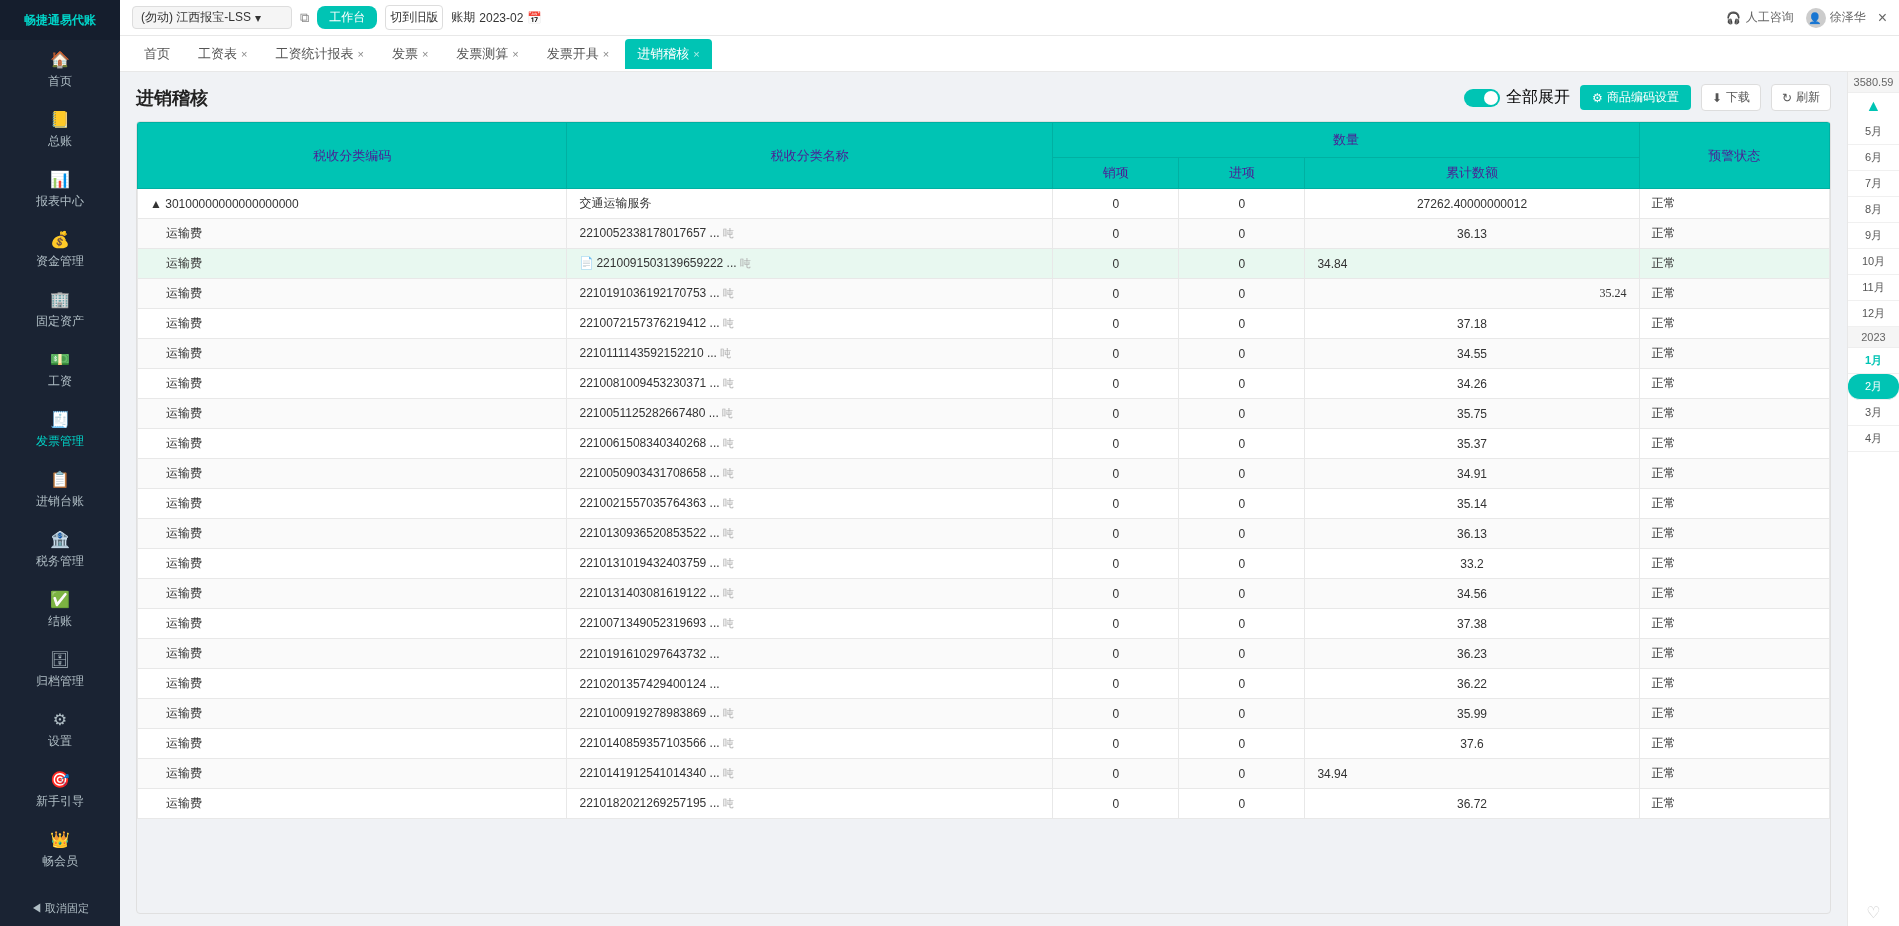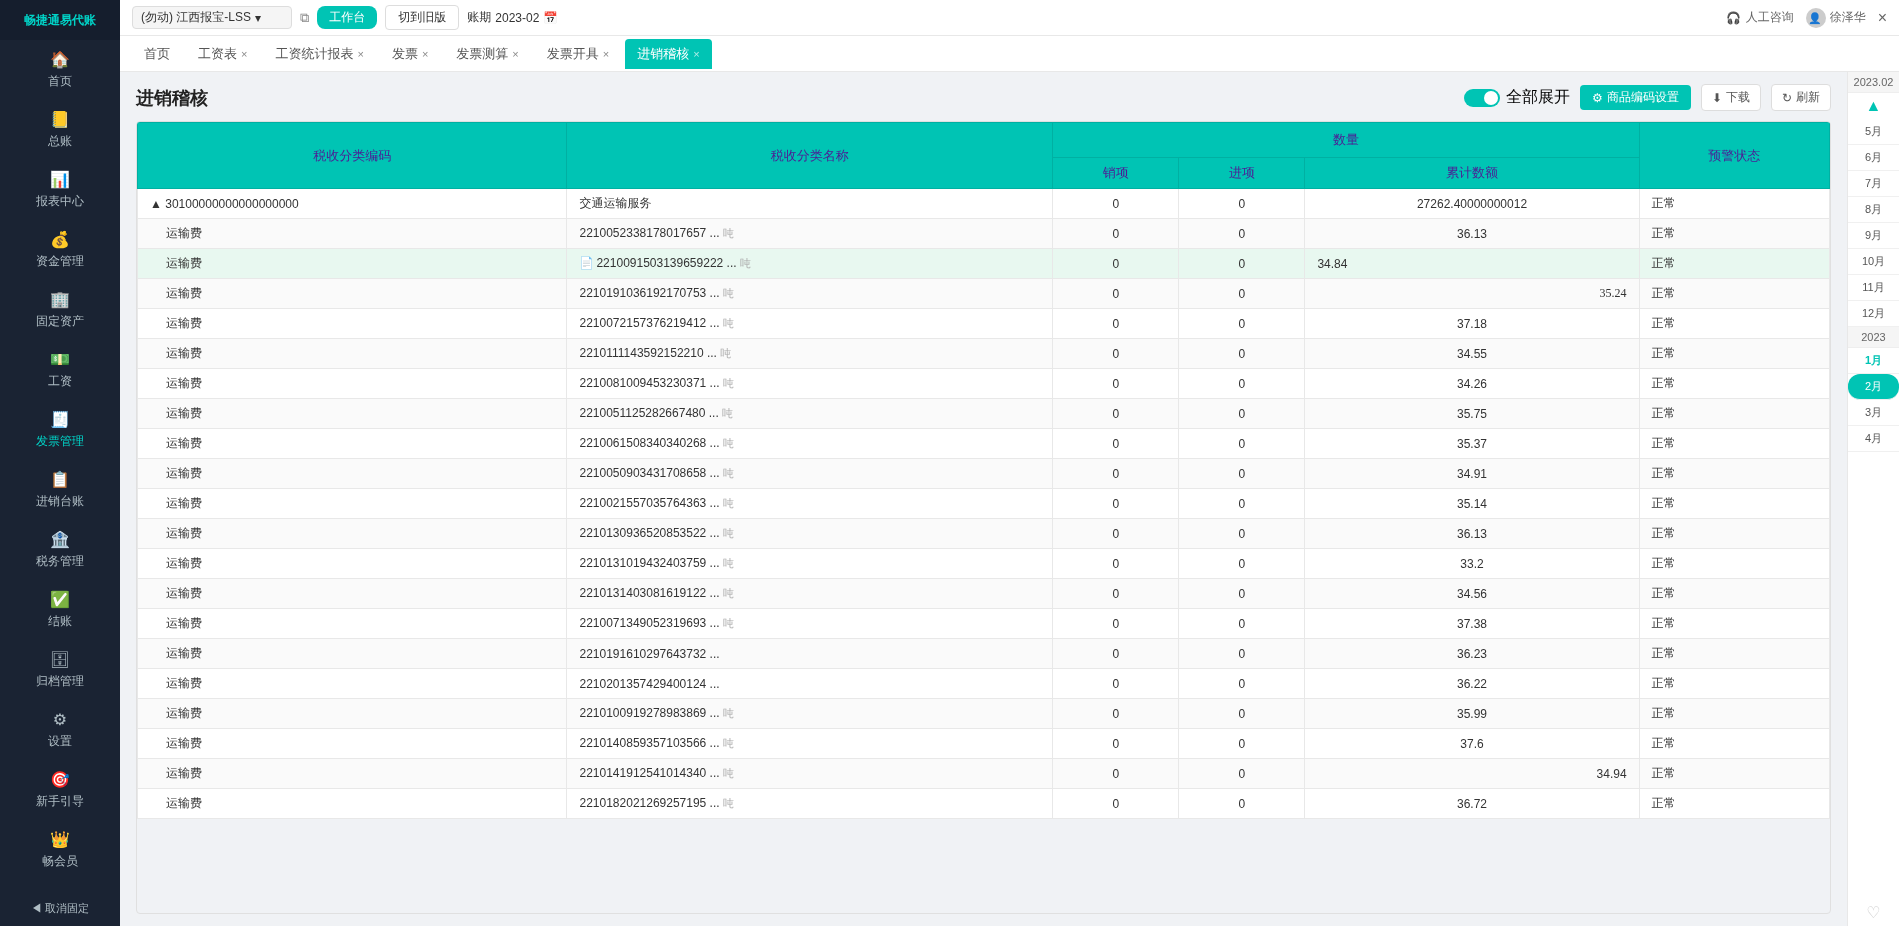--- a/index.html
+++ b/index.html
@@ -99,21 +99,21 @@
       border-radius: 8px;
       padding: 3px 12px;
       font-size: 12px;
       cursor: pointer;
     }
     .topbar-btn-outline {
       background: #fff;
       color: #333;
       border: 1px solid #ddd;
       border-radius: 4px;
-      padding: 3px 12px;
+      padding: 3px 4px;
       font-size: 12px;
       cursor: pointer;
     }
     .topbar-period {
       display: flex;
       align-items: center;
       gap: 4px;
       font-size: 12px;
       color: #333;
     }
@@ -638,38 +638,38 @@
       <td style="text-align:center;">0</td>
       <td style="text-align:center;">0</td>
       <td style="text-align:center;">37.6</td>
       <td>正常</td>
     </tr>
               <tr>
       <td style="padding-left:28px;">运输费</td>
       <td>2210141912541014340 ... <span style="color:#aaa;font-size:11px;">吨</span></td>
       <td style="text-align:center;">0</td>
       <td style="text-align:center;">0</td>
-      <td style="text-align:right;margin-top:30px;">34.94</td>
+      <td style="text-align:left;margin-top:30px;">34.94</td>
       <td>正常</td>
     </tr>
               <tr>
       <td style="padding-left:28px;">运输费</td>
       <td>2210182021269257195 ... <span style="color:#aaa;font-size:11px;">吨</span></td>
       <td style="text-align:center;">0</td>
       <td style="text-align:center;">0</td>
       <td style="text-align:center;">36.72</td>
       <td>正常</td>
     </tr>
             </tbody>
         </table>
       </div>
     </div>
 
     <div class="date-panel">
-      <div class="date-year">2023.02</div>
+      <div class="date-year">3580.59</div>
       <div class="date-up-arrow">▲</div>
       <div class="date-month">5月</div>
       <div class="date-month">6月</div>
       <div class="date-month">7月</div>
       <div class="date-month">8月</div>
       <div class="date-month">9月</div>
       <div class="date-month">10月</div>
       <div class="date-month">11月</div>
       <div class="date-month">12月</div>
       <div class="date-year">2023</div>

